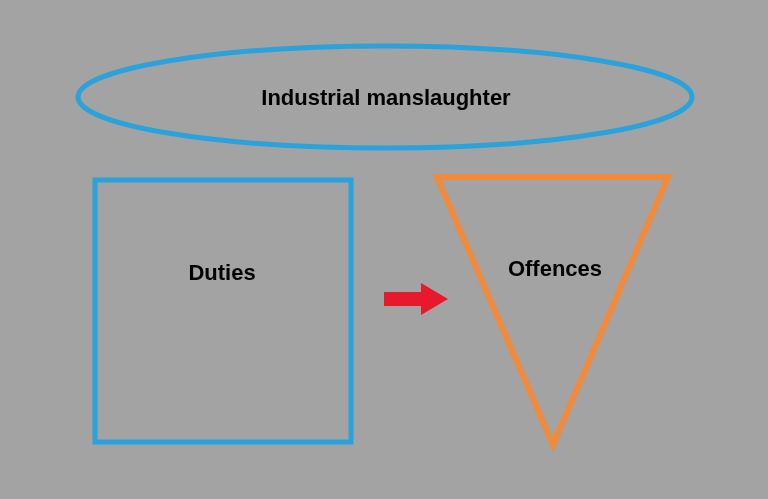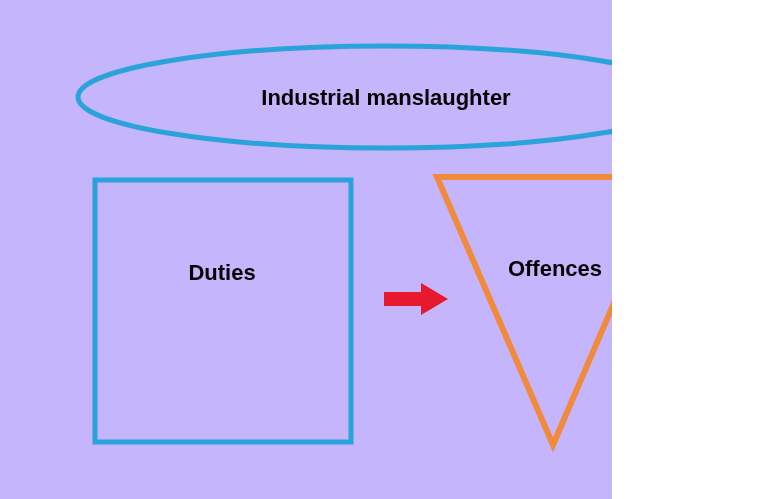--- a/index.html
+++ b/index.html
@@ -2,23 +2,23 @@
 <html><head>
 <meta charset="utf-8">
 <style>
   html, body {
     margin: 0;
     padding: 0;
     background: #ffffff;
   }
   .canvas {
     position: relative;
-    width: 612px;
+    width: 768px;
     height: 499px;
-    background: #c4b5fd;
+    background: #a3a3a3;
     overflow: hidden;
   }
   svg {
     display: block;
   }
   .shape-label {
     font-family: "Liberation Sans", sans-serif;
     font-weight: bold;
     font-size: 22px;
     fill: #000000;

